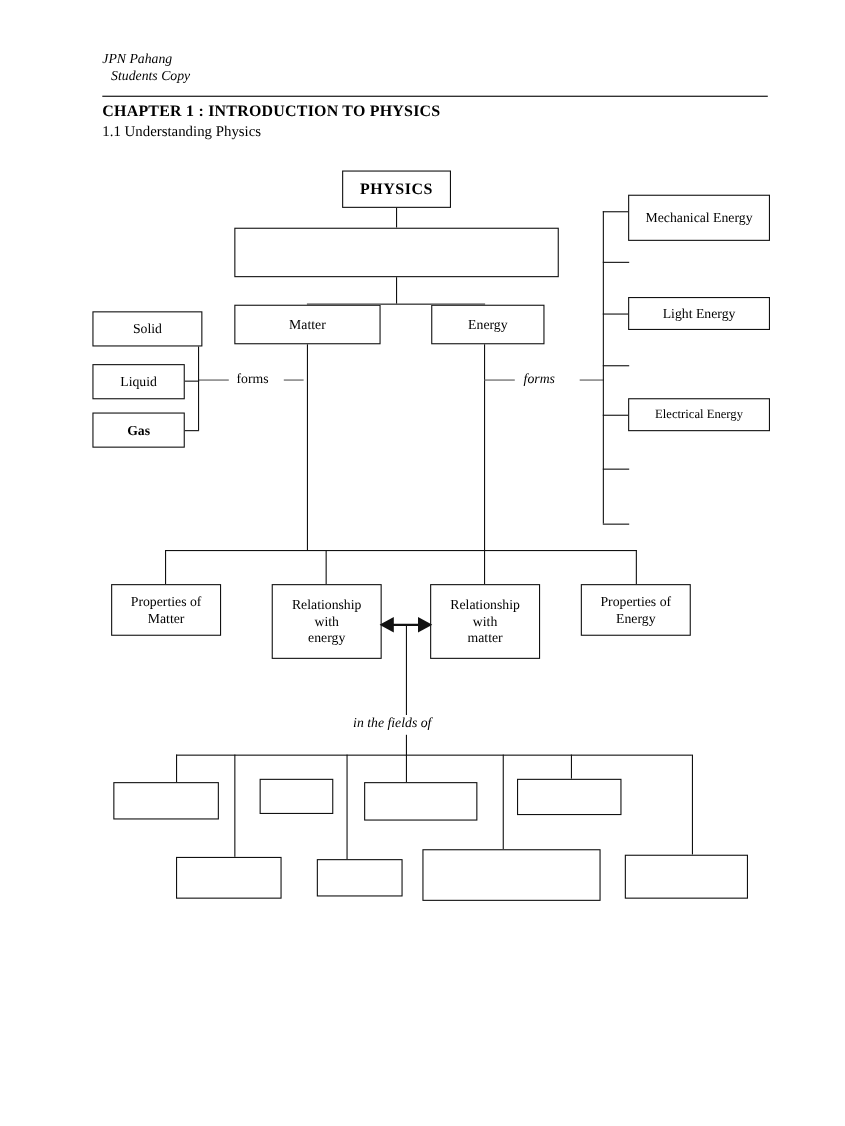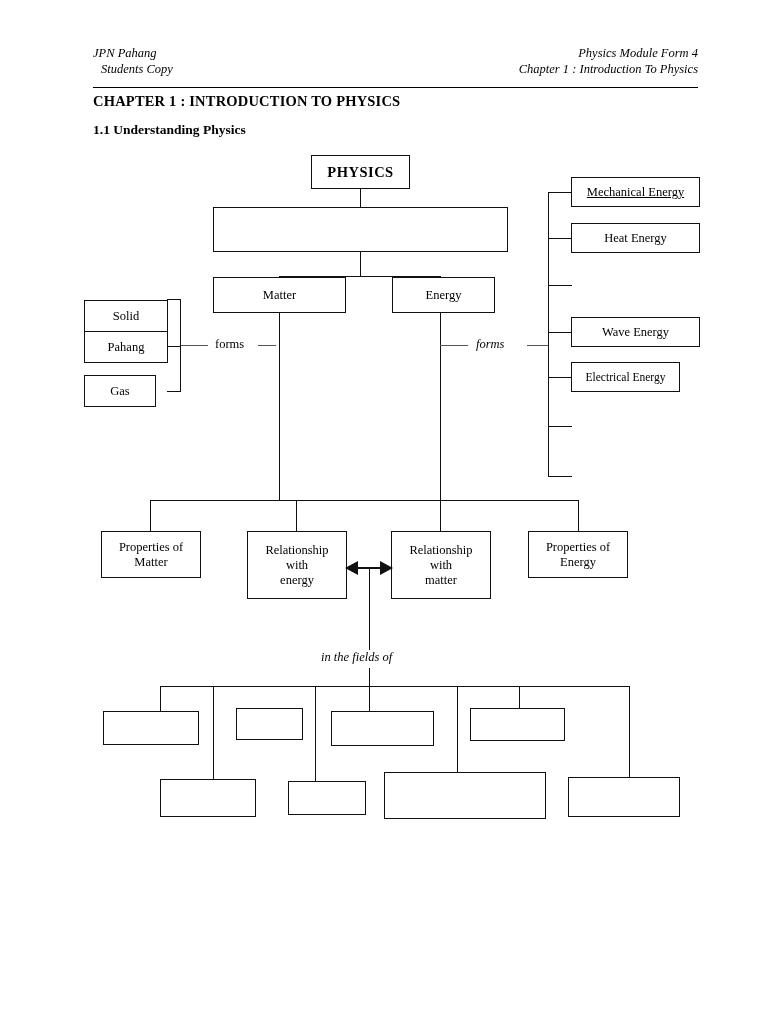--- a/index.html
+++ b/index.html
@@ -54,22 +54,22 @@
     left: 93px;
     top: 93px;
     font-weight: bold;
     font-size: 14.5px;
     letter-spacing: 0.2px;
     white-space: nowrap;
   }
   .section-title {
     position: absolute;
     left: 93px;
-    top: 122px;
-    font-weight: bold;
+    top: 112px;
+    font-weight: normal;
     font-size: 13.5px;
     white-space: nowrap;
   }
 
   
   .node {
     position: absolute;
     border: 1.3px solid #111;
     background: #fff;
     box-sizing: border-box;
@@ -118,24 +118,20 @@
 </style>
 </head>
 <body>
 
 <div id="page">
 
   <div class="hdr-left">
     <div>JPN Pahang</div>
     <div class="line2">Students Copy</div>
   </div>
-  <div class="hdr-right">
-    <div>Physics Module Form 4</div>
-    <div>Chapter 1 : Introduction To Physics</div>
-  </div>
   <div class="hdr-rule"></div>
 
   <div class="chapter-title">CHAPTER 1 :  INTRODUCTION TO PHYSICS</div>
   <div class="section-title">1.1 Understanding Physics</div>
 
   <div class="node strong" style="left:311px; top:155px; width:99px; height:34px;">PHYSICS</div>
 
   <div class="vline" style="left:360px; top:189px; height:18px;"></div>
 
   <div class="node blank" style="left:213px; top:207px; width:295px; height:45px;"></div>
@@ -155,42 +151,41 @@
 
   <div class="stub" style="left:258px; top:345px; width:18px;"></div>
   <div class="label" style="left:212px; top:337px;">forms</div>
   <div class="stub" style="left:180px; top:345px; width:28px;"></div>
 
   <div class="vline" style="left:180px; top:299px; height:92px;"></div>
   <div class="hline" style="left:167px; top:299px; width:14px;"></div>
   <div class="hline" style="left:167px; top:346px; width:14px;"></div>
   <div class="hline" style="left:167px; top:391px; width:14px;"></div>
 
-  <div class="node" style="left:84px; top:300px; width:84px; height:32px;">Solid</div>
-  <div class="node" style="left:84px; top:331px; width:84px; height:32px;">Pahang</div>
-  <div class="node" style="left:84px; top:375px; width:72px; height:32px;">Gas</div>
+  <div class="node" style="left:84px; top:283px; width:100px; height:32px;">Solid</div>
+  <div class="node" style="left:84px; top:331px; width:84px; height:32px;">Liquid</div>
+  <div class="node" style="left:84px; top:375px; width:84px; height:32px;font-weight:bold;">Gas</div>
 
   <div class="stub" style="left:440px; top:345px; width:28px;"></div>
   <div class="label" style="left:473px; top:337px;font-style:italic;">forms</div>
   <div class="stub" style="left:527px; top:345px; width:22px;"></div>
 
   <div class="vline" style="left:548px; top:192px; height:284px;"></div>
 
   <div class="hline" style="left:548px; top:192px; width:24px;"></div>
   <div class="hline" style="left:548px; top:238px; width:24px;"></div>
   <div class="hline" style="left:548px; top:285px; width:24px;"></div>
   <div class="hline" style="left:548px; top:332px; width:24px;"></div>
   <div class="hline" style="left:548px; top:377px; width:24px;"></div>
   <div class="hline" style="left:548px; top:426px; width:24px;"></div>
   <div class="hline" style="left:548px; top:476px; width:24px;"></div>
 
-  <div class="node" style="left:571px; top:177px; width:129px; height:30px;text-decoration:underline;">Mechanical Energy</div>
-  <div class="node" style="left:571px; top:223px; width:129px; height:30px;">Heat Energy</div>
-  <div class="node" style="left:571px; top:317px; width:129px; height:30px;">Wave Energy</div>
-  <div class="node small" style="left:571px; top:362px; width:109px; height:30px;">Electrical Energy</div>
+  <div class="node" style="left:571px; top:177px; width:129px; height:42px;">Mechanical Energy</div>
+  <div class="node" style="left:571px; top:270px; width:129px; height:30px;">Light Energy</div>
+  <div class="node small" style="left:571px; top:362px; width:129px; height:30px;">Electrical Energy</div>
 
   <div class="hline" style="left:150px; top:500px; width:429px;"></div>
   <div class="vline" style="left:150px; top:500px; height:31px;"></div>
   <div class="vline" style="left:296px; top:500px; height:31px;"></div>
   <div class="vline" style="left:440px; top:500px; height:31px;"></div>
   <div class="vline" style="left:578px; top:500px; height:31px;"></div>
 
   <div class="node" style="left:101px; top:531px; width:100px; height:47px; white-space:pre-line;">Properties of
 Matter</div>
   <div class="node" style="left:247px; top:531px; width:100px; height:68px; white-space:pre-line;">Relationship

